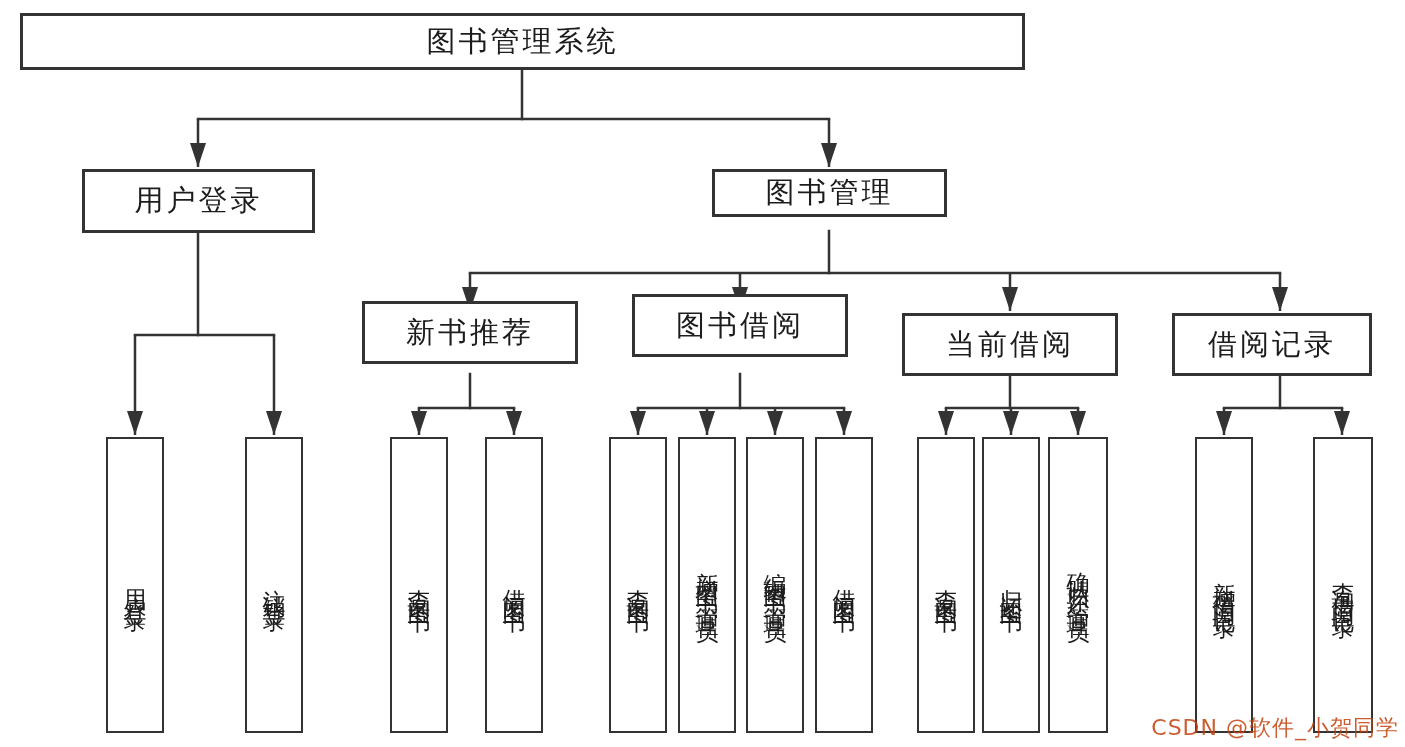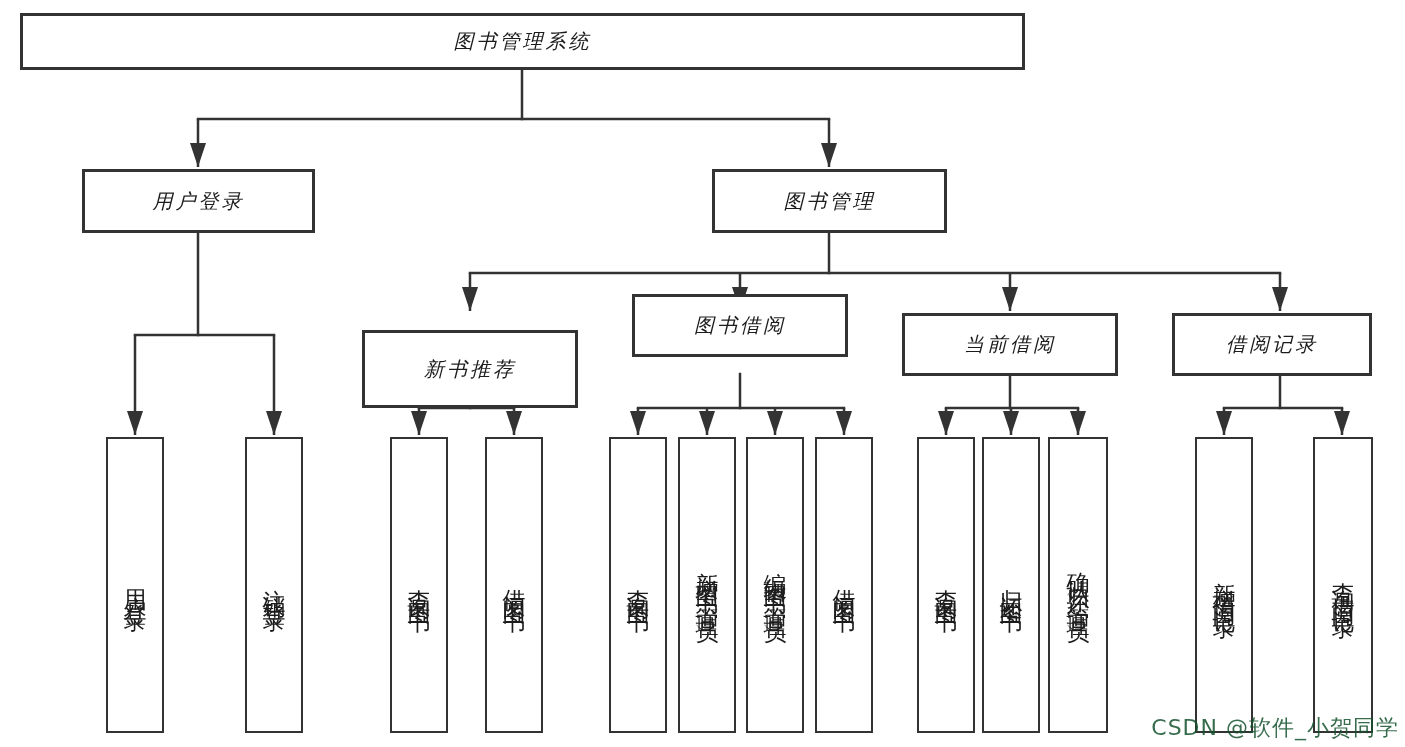--- a/index.html
+++ b/index.html
@@ -26,25 +26,24 @@
     box-sizing: border-box;
     background: #ffffff;
     border: 3px solid #333333;
     display: flex;
     align-items: center;
     justify-content: center;
     color: #1c1c1c;
     z-index: 2;
   }
   .hlabel {
-    font-size: 20px;
+    font-size: 29px;
     letter-spacing: 3px;
     white-space: nowrap;
     color: #1c1c1c;
-    font-style: italic;
   }
   .leaf {
     top: 437px;
     width: 58px;
     height: 296px;
     border-width: 2.5px;
   }
   .vlabel {
     writing-mode: vertical-rl;
     text-orientation: mixed;
@@ -52,21 +51,21 @@
     line-height: 1;
     letter-spacing: 7px;
     color: #1c1c1c;
   }
   .watermark {
     position: absolute;
     right: 6px;
     bottom: 4px;
     font-size: 22px;
     letter-spacing: 1px;
-    color: #14532d;
+    color: #c2410c;
     opacity: 0.85;
     z-index: 5;
     white-space: nowrap;
   }
 </style>
 </head>
 <body>
 
 <div class="stage">
 
@@ -117,25 +116,25 @@
     </g>
   </svg>
 
   <div class="node" style="left:20px;top:13px;width:1005px;height:57px">
     <span class="hlabel">图书管理系统</span>
   </div>
 
   <div class="node" style="left:82px;top:169px;width:233px;height:64px">
     <span class="hlabel">用户登录</span>
   </div>
-  <div class="node" style="left:712px;top:169px;width:235px;height:64px">
+  <div class="node" style="left:712px;top:169px;width:235px;height:48px">
     <span class="hlabel">图书管理</span>
   </div>
 
-  <div class="node" style="left:362px;top:330px;width:216px;height:78px">
+  <div class="node" style="left:362px;top:301px;width:216px;height:63px">
     <span class="hlabel">新书推荐</span>
   </div>
   <div class="node" style="left:632px;top:294px;width:216px;height:63px">
     <span class="hlabel">图书借阅</span>
   </div>
   <div class="node" style="left:902px;top:313px;width:216px;height:63px">
     <span class="hlabel">当前借阅</span>
   </div>
   <div class="node" style="left:1172px;top:313px;width:200px;height:63px">
     <span class="hlabel">借阅记录</span>

